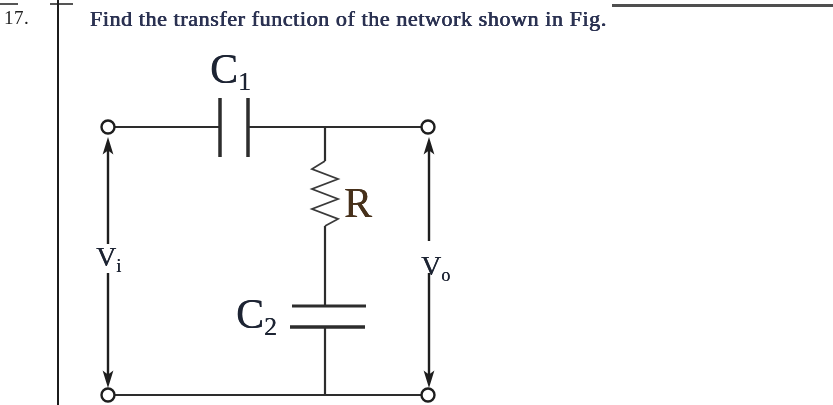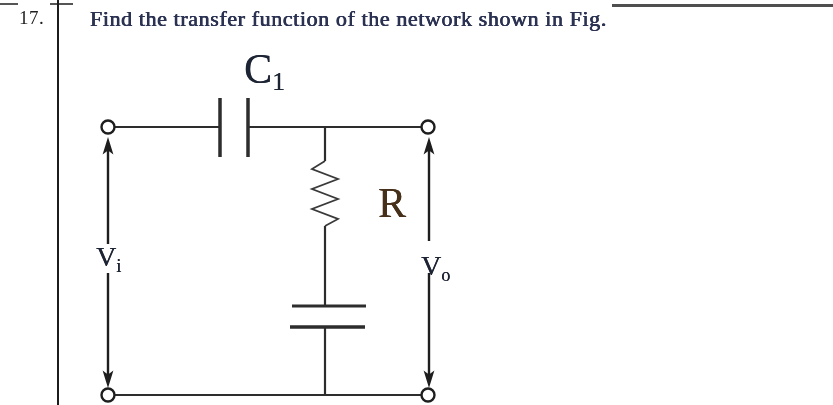--- a/index.html
+++ b/index.html
@@ -13,38 +13,37 @@
   .page { position: absolute; inset: 0; }
 
   
   .border-seg { position: absolute; background: #555555; }
   .seg-topleft  { left: 0;   top: 3px; width: 18px;  height: 2px; }
   .seg-topmid   { left: 50px; top: 3px; width: 23px; height: 2px; }
   .seg-topright { left: 612px; top: 4px; width: 221px; height: 3px; background: #4f4f4f; }
   .col-divider  { position: absolute; left: 57px; top: 0; width: 2px; height: 405px; background: #1c1c1c; }
 
   .q-number {
-    position: absolute; left: 19px; top: 7px;
+    position: absolute; left: 4px; top: 7px;
     font-size: 19px; color: #1e1e1e; letter-spacing: 0.5px;
   }
   .q-title {
     position: absolute; left: 90px; top: 6px;
     font-size: 22px; color: #2b3252; letter-spacing: 0.6px;
     white-space: nowrap;
     text-shadow: 0.35px 0 0 currentColor, -0.35px 0 0 currentColor;
   }
 
   svg.circuit { position: absolute; left: 0; top: 0; }
 
   
   .comp-label {
     position: absolute; line-height: 1; color: #1d2433;
     font-size: 42px; white-space: nowrap;
     text-shadow: 0.3px 0 0 currentColor;
-    margin-left: 34px;
   }
   .comp-label .sub {
     font-size: 26px; display: inline-block; transform: translateY(7px);
   }
   .label-c1 { left: 210px; top: 48px; }
   .label-c2 { left: 236px; top: 293px; }
   .label-r  { left: 344px; top: 182px; color: #46301a; }
 
   .v-label {
     position: absolute; line-height: 1; color: #1d2433;
@@ -117,18 +116,19 @@
       <polygon points="429,137 423.6,154.5 429,150.5 434.4,154.5" fill="#1e1e1e"></polygon>
       <line x1="429" y1="273" x2="429" y2="377" stroke="#1e1e1e" stroke-width="2.4"></line>
       <polygon points="429,388 423.6,370.5 429,374.5 434.4,370.5" fill="#1e1e1e"></polygon>
     </g>
   </svg>
 
   <div class="comp-label label-c1"><span>C</span><span class="sub">1</span></div>
 
   <div class="comp-label label-r"><span>R</span></div>
 
+  <div class="comp-label label-c2"><span>C</span><span class="sub">2</span></div>
 
   <div class="v-label label-vi"><span>V</span><span class="sub">i</span></div>
 
   <div class="v-label label-vo"><span>V</span><span class="sub">o</span></div>
 
 </div>
 
 </body></html>

